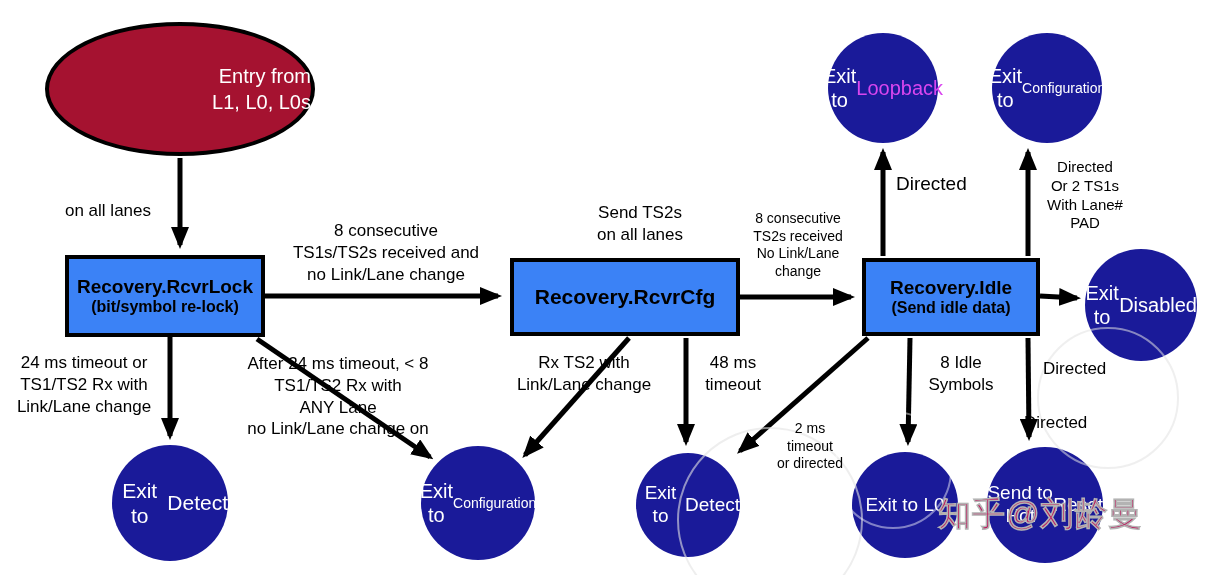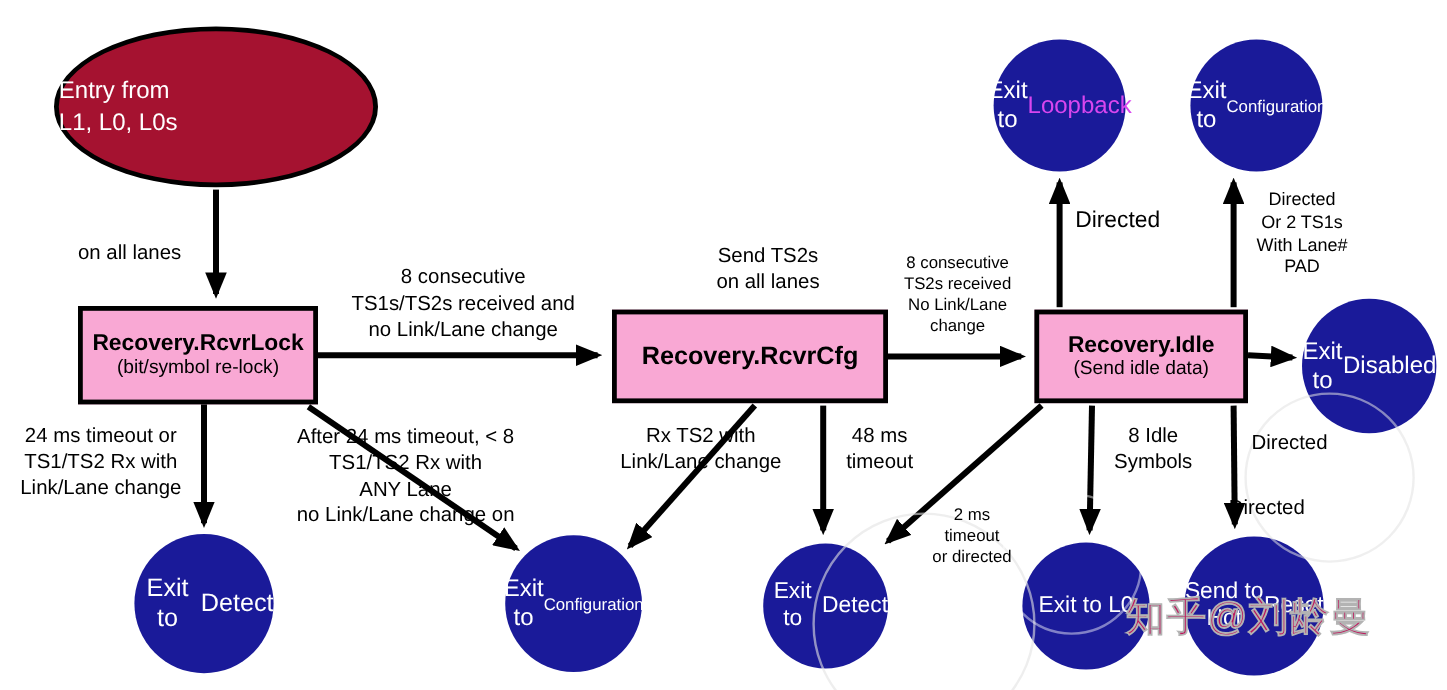--- a/index.html
+++ b/index.html
@@ -3,30 +3,30 @@
 <meta charset="utf-8">
 <style>
   html,body{margin:0;padding:0;background:#fff;}
   #stage{
     position:relative;width:1206px;height:575px;background:#ffffff;overflow:hidden;
     font-family:"Liberation Sans","DejaVu Sans",sans-serif;color:#000;
   }
   .ellipse{
     position:absolute;left:45px;top:22px;width:270px;height:134px;
     background:#a51230;border:4px solid #000;border-radius:50%;
-    display:flex;flex-direction:column;align-items:flex-start;justify-content:center;
+    display:flex;flex-direction:column;align-items:flex-end;justify-content:center;
     color:#fff;font-size:20px;line-height:1.3;box-sizing:border-box;text-align:center;
   }
   .state{
-    position:absolute;background:#f9a8d4;border:4px solid #000;box-sizing:border-box;
+    position:absolute;background:#3b82f6;border:4px solid #000;box-sizing:border-box;
     display:flex;flex-direction:column;align-items:center;justify-content:center;
     text-align:center;line-height:1.15;
   }
   .state .t{font-weight:bold;font-size:19px;}
-  .state .s{font-size:16px;}
+  .state .s{font-size:16px;font-weight:bold;}
   .circle{
     position:absolute;background:#1a1a99;border-radius:50%;
     display:flex;flex-direction:row;align-items:center;justify-content:center;
     color:#fff;text-align:center;line-height:1.2;font-size:20px;
   }
   .circle .small{font-size:14px;}
   .lite{color:#d946ef;}
   .lbl{position:absolute;font-size:17px;line-height:1.28;text-align:center;}
   .lbl.sm{font-size:14px;line-height:1.25;}
   .lbl.md{font-size:15px;line-height:1.25;}

